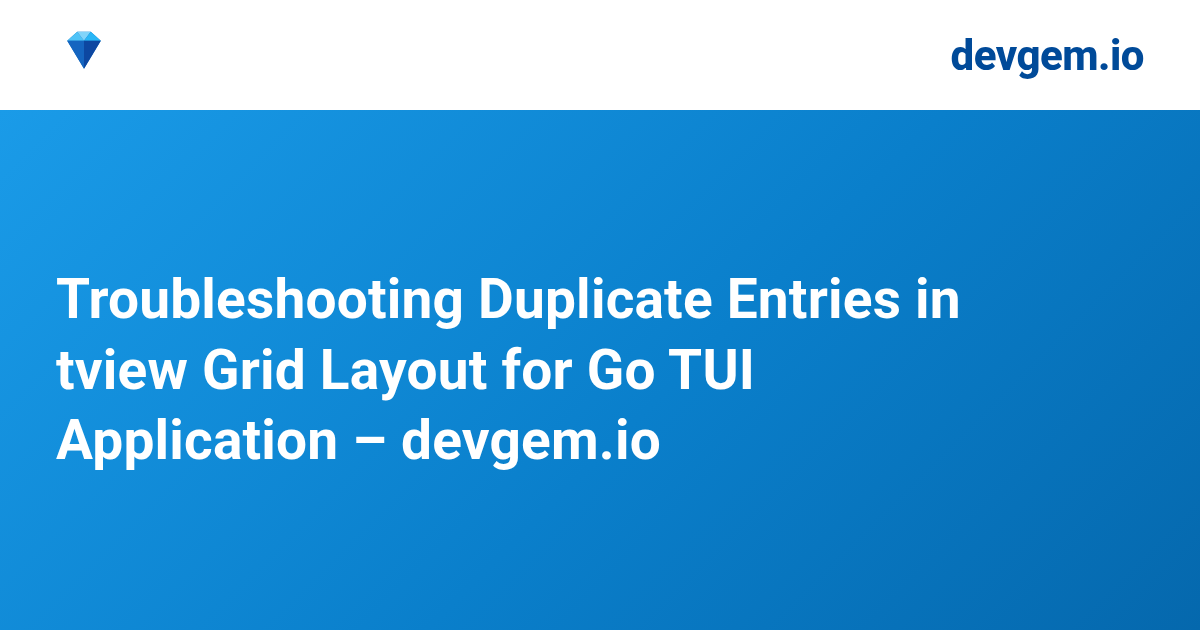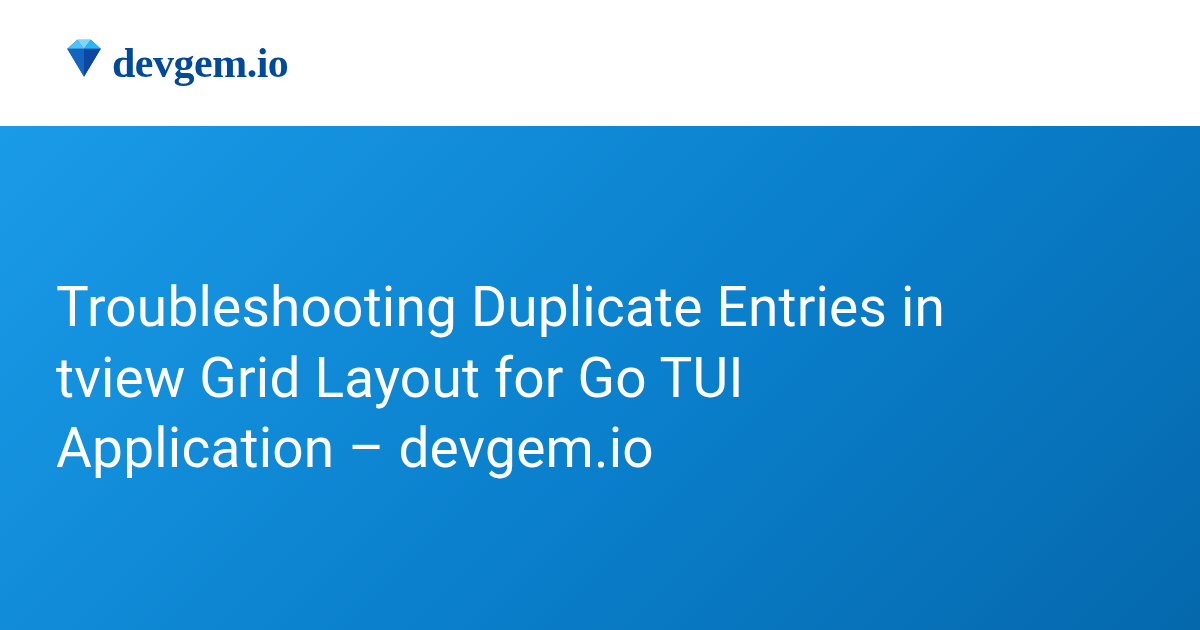--- a/index.html
+++ b/index.html
@@ -1,23 +1,23 @@
 <!DOCTYPE html>
 <html><head>
 <meta charset="utf-8">
 <style>
   * { margin: 0; padding: 0; box-sizing: border-box; }
   html, body { width: 1200px; height: 630px; overflow: hidden; font-family: -apple-system, BlinkMacSystemFont, "Segoe UI", Roboto, "Helvetica Neue", Arial, sans-serif; }
   .card { width: 1200px; height: 630px; display: flex; flex-direction: column; background: #ffffff; }
-  .header { height: 126px; display: flex; align-items: center; justify-content: flex-start; padding: 0 56px; background: #ffffff; font-family: Liberation Serif, serif; }
+  .header { height: 110px; display: flex; align-items: center; justify-content: space-between; padding: 0 56px; background: #ffffff; }
   .logo { display: flex; align-items: center; }
   .logo svg { width: 56px; height: 56px; }
   .brand { font-size: 42px; font-weight: 800; color: #004a99; letter-spacing: -0.5px; }
   .hero { flex: 1; background: linear-gradient(135deg, #1a9be8 0%, #0a7fcb 55%, #0568ad 100%); display: flex; align-items: center; padding: 0 56px; }
-  .title { color: #ffffff; font-size: 55px; font-weight: 400; line-height: 1.28; letter-spacing: 0.2px; max-width: 940px; }
+  .title { color: #ffffff; font-size: 55px; font-weight: 700; line-height: 1.28; letter-spacing: 0.2px; max-width: 940px; }
 </style>
 </head>
 <body>
 
 <div class="card">
   <div class="header">
     <div class="logo">
       <span>
         <svg viewBox="0 0 100 100">
           <polygon points="20,28 38,12 62,12 80,28 50,78" fill="#0a6fc2"></polygon>

